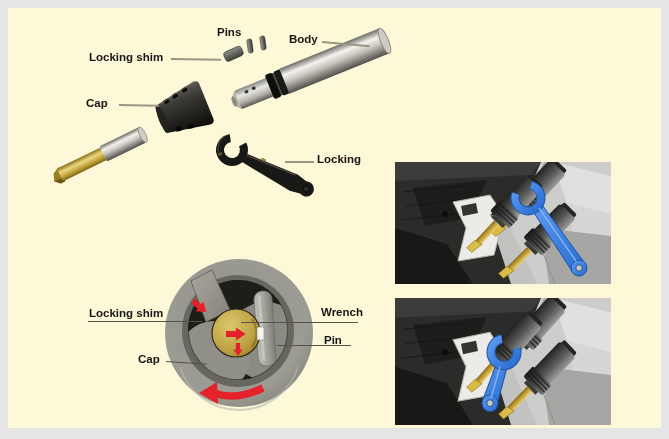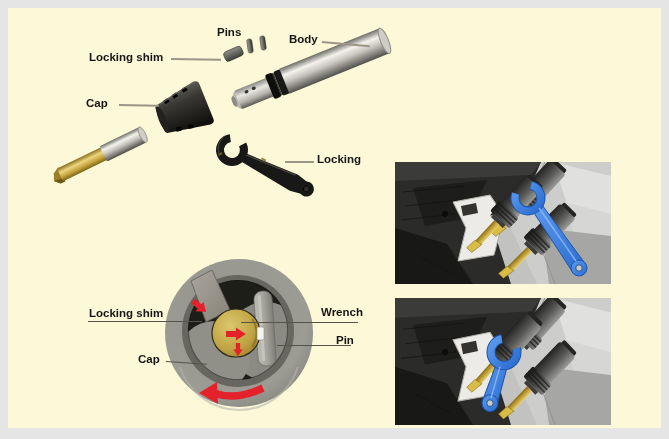--- a/index.html
+++ b/index.html
@@ -174,21 +174,21 @@
     <path d="M103,131 Q76,144 54,136" stroke="#E4222B" stroke-width="7.5" fill="none"></path>
     <polygon points="57,125 39,136 58,147" fill="#E4222B"></polygon>
   </svg>
 
   <div class="lbl" style="left:89px;top:307px;">Locking shim</div>
   <div class="lead dk" style="left:88px;top:321px;width:114px;"></div>
   <div class="lbl" style="left:138px;top:353px;">Cap</div>
   <div class="lead dk" style="left:166px;top:361px;width:41px;transform:rotate(4deg);"></div>
   <div class="lbl" style="left:321px;top:306px;">Wrench</div>
   <div class="lead dk" style="left:241px;top:322px;width:117px;"></div>
-  <div class="lbl" style="left:336px;top:334px;text-align:center;">Pin</div>
+  <div class="lbl" style="left:324px;top:334px;text-align:center;">Pin</div>
   <div class="lead dk" style="left:277px;top:345px;width:74px;"></div>
 
   <svg class="abs" style="left:395px;top:162px;" width="216" height="122" viewBox="0 0 216 122">
     <defs>
       <linearGradient id="barrelG" x1="0" y1="0" x2="0" y2="1">
         <stop offset="0" stop-color="#9a9a98"></stop>
           <stop offset="0.45" stop-color="#5a5a58"></stop>
           <stop offset="1" stop-color="#232321"></stop>
       </linearGradient>
       <linearGradient id="nutG" x1="0" y1="0" x2="0" y2="1">

